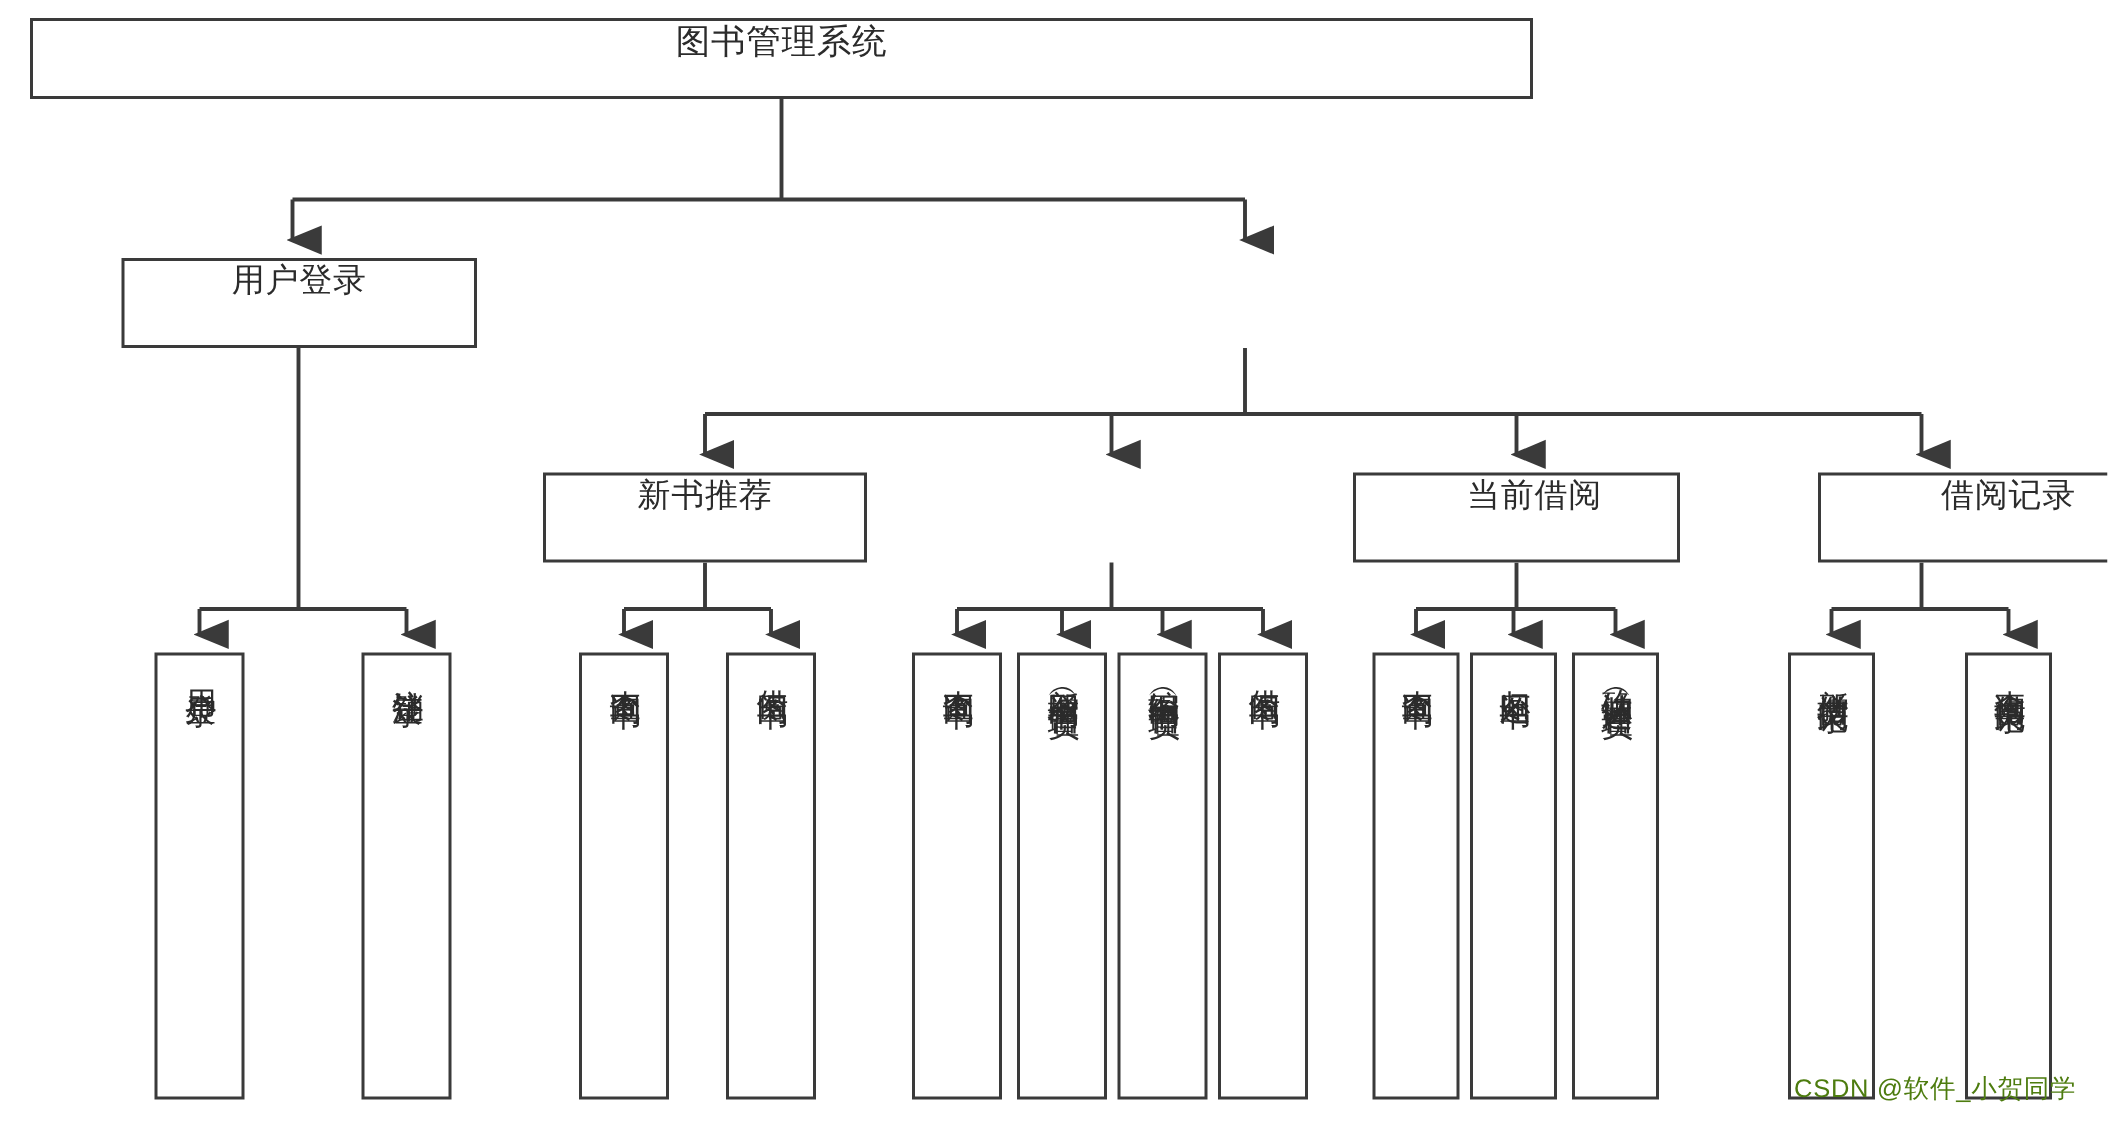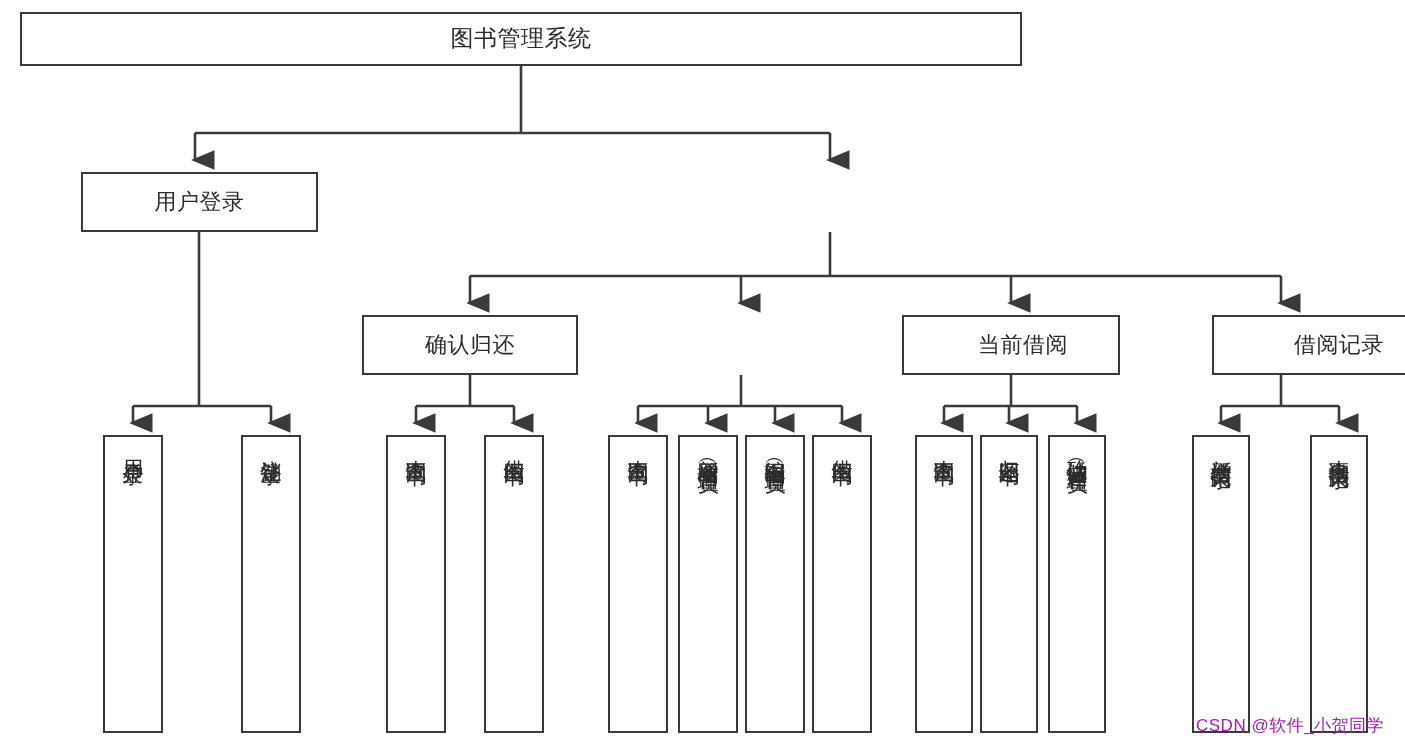--- a/index.html
+++ b/index.html
@@ -24,21 +24,21 @@
     width: 1405px;
     height: 747px;
     pointer-events: none;
   }
   .node {
     position: absolute;
     box-sizing: border-box;
     border: 2px solid #3a3a3a;
     background: #ffffff;
     display: flex;
-    align-items: center;
+    align-items: flex-start;
     justify-content: center;
     color: #2b2b2b;
   }
   .node .label {
     display: block;
     text-align: center;
     line-height: 1.18;
     letter-spacing: 0.5px;
   }
   .node.horiz .label {
@@ -56,21 +56,21 @@
   .node.vert .label {
     writing-mode: vertical-rl;
     text-orientation: upright;
     font-size: 21px;
     line-height: 1.05;
     letter-spacing: 2px;
     white-space: nowrap;
   }
   .watermark {
     position: absolute;
-    color: #a21caf;
+    color: #4d7c0f;
     font-size: 17px;
     white-space: nowrap;
     letter-spacing: 0.5px;
   }
 </style>
 </head>
 <body>
 
 <div id="canvas">
 
@@ -129,21 +129,21 @@
 
   <div class="node root horiz" style="left:20px; top:12px; width:1002px; height:54px;">
     <span class="label">图书管理系统</span>
   </div>
 
   <div class="node horiz" style="left:81px; top:172px; width:237px; height:60px;">
     <span class="label">用户登录</span>
   </div>
 
   <div class="node horiz" style="left:362px; top:315px; width:216px; height:60px;">
-    <span class="label">确认归还</span>
+    <span class="label">新书推荐</span>
   </div>
   <div class="node horiz" style="left:902px; top:315px; width:218px; height:60px;padding-left:24px;">
     <span class="label">当前借阅</span>
   </div>
   <div class="node horiz" style="left:1212px; top:315px; width:218px; height:60px;padding-left:36px;">
     <span class="label">借阅记录</span>
   </div>
 
   <div class="node vert" style="left:103px; top:435px; width:60px; height:298px;">
     <span class="label">用户登录</span>

